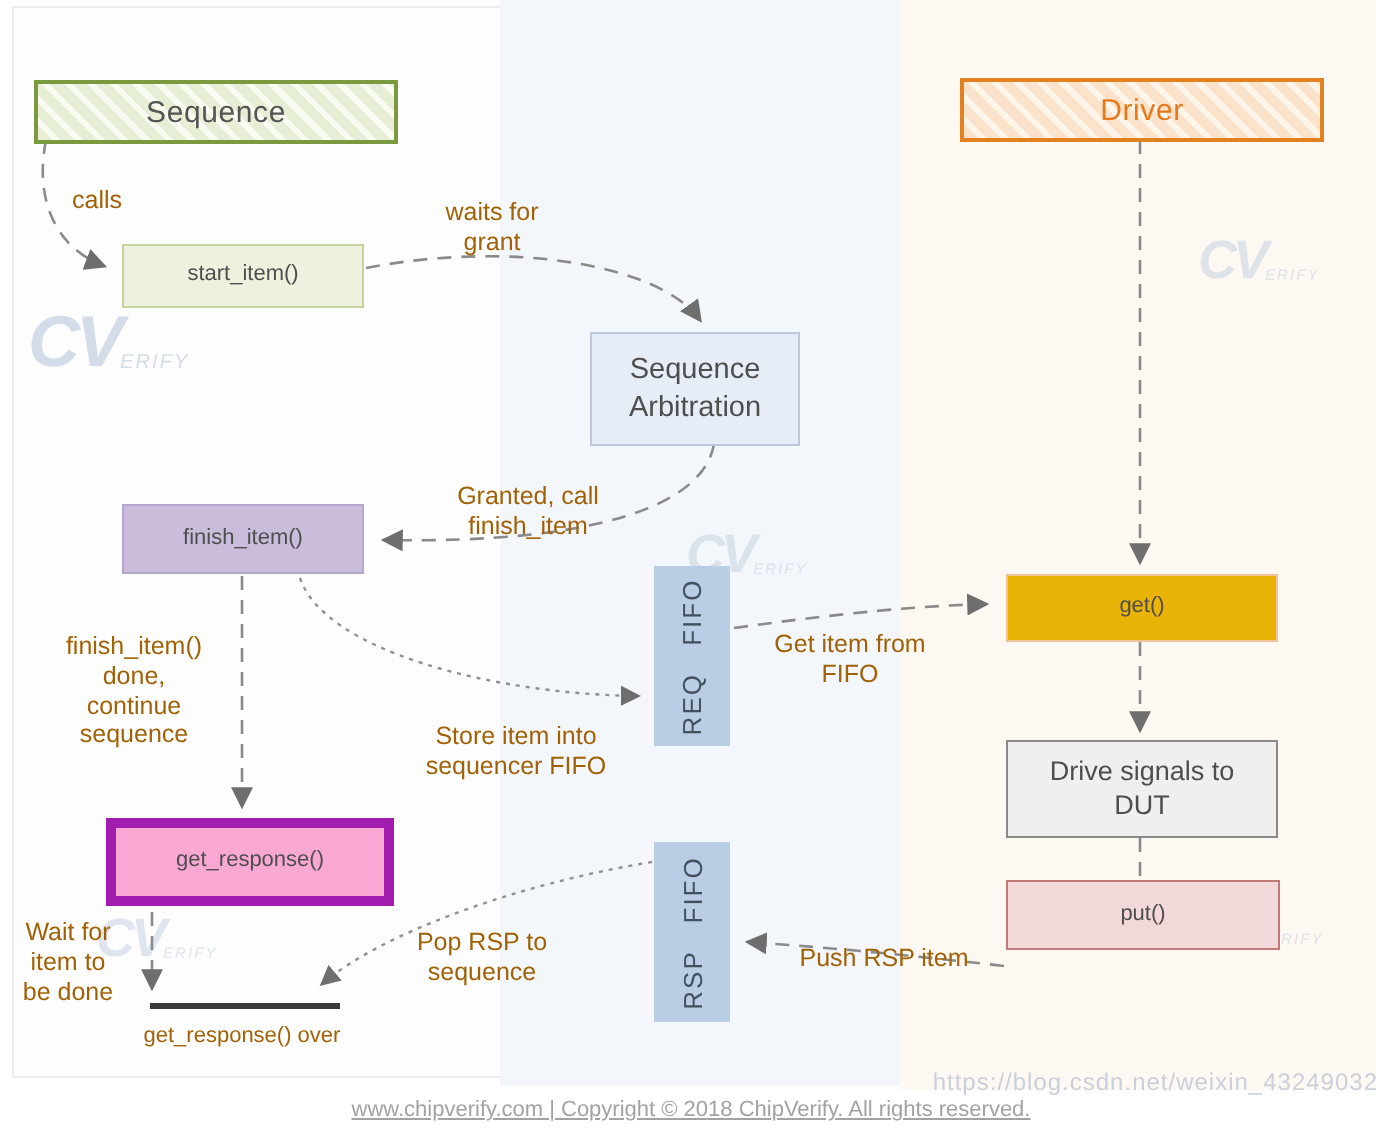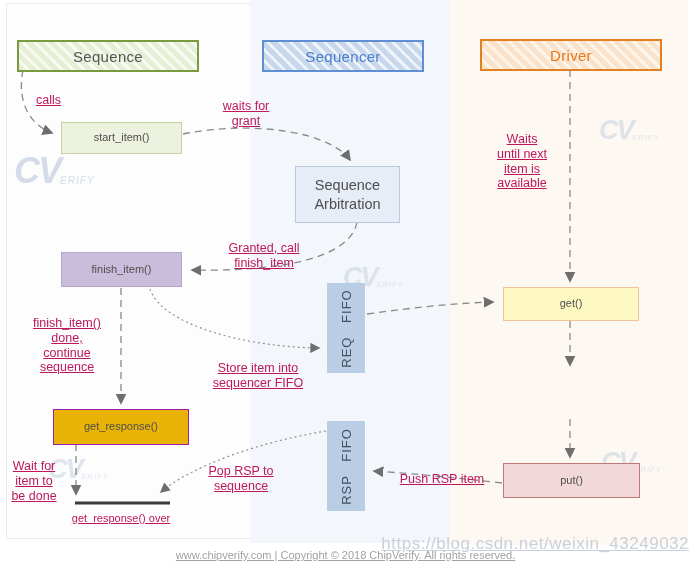--- a/index.html
+++ b/index.html
@@ -21,55 +21,55 @@
        background:repeating-linear-gradient(45deg,#c9d7ec 0 5px,#eef3fa 5px 8px);}
   .hdr-driver{left:480px;top:39px;width:178px;height:28px;color:#e8791a;
        border:2px solid #e2811f;
        background:repeating-linear-gradient(45deg,#fbe2ca 0 5px,#fdf4ea 5px 8px);}
   
   .node{position:absolute;display:flex;align-items:center;justify-content:center;
         text-align:center;font-size:11px;color:#4e4e4e;white-space:pre-line;line-height:1.25;}
   .n-start{left:61px;top:122px;width:119px;height:30px;background:#edf2df;border:1px solid #c2d3a0;}
   .n-arb{left:295px;top:166px;width:103px;height:55px;background:#e7edf6;border:1px solid #bcc8dc;font-size:14.5px;}
   .n-finish{left:61px;top:252px;width:119px;height:33px;background:#c9bddb;border:1px solid #b4a6cc;}
-  .n-getresp{left:53px;top:409px;width:134px;height:34px;background:#eab308;border:1px solid #a21caf;}
-  .n-get{left:503px;top:287px;width:134px;height:32px;background:#fef9c3;border:1px solid #efc49a;}
+  .n-getresp{left:53px;top:409px;width:134px;height:34px;background:#f9a8d4;border:5px solid #a21caf;}
+  .n-get{left:503px;top:287px;width:134px;height:32px;background:#eab308;border:1px solid #efc49a;}
   .n-drive{left:503px;top:370px;width:134px;height:47px;background:#efefef;border:1px solid #8a8a8a;font-size:13.5px;}
-  .n-put{left:503px;top:463px;width:135px;height:33px;background:#f2d8d8;border:1px solid #c07878;}
+  .n-put{left:503px;top:440px;width:135px;height:33px;background:#f2d8d8;border:1px solid #c07878;}
   .fifo{position:absolute;width:38px;height:90px;background:#b9cde5;display:flex;
         align-items:center;justify-content:center;}
   .fifo span{transform:rotate(-90deg);white-space:nowrap;font-size:13px;color:#44505e;
         word-spacing:9px;letter-spacing:1px;}
   .f-req{left:327px;top:283px;}
   .f-rsp{left:327px;top:421px;}
   
-  .lbl{position:absolute;font-size:12.5px;color:#be185d;text-align:center;
-       white-space:pre-line;line-height:1.18;text-decoration:underline;}
+  .lbl{position:absolute;font-size:12.5px;color:#a16207;text-align:center;
+       white-space:pre-line;line-height:1.18;}
   .l-calls{left:36px;top:93px;width:34px;text-align:left;}
   .l-grant{left:214px;top:99px;width:64px;}
   .l-waitsuntil{left:487px;top:132px;width:70px;}
   .l-granted{left:220px;top:241px;width:88px;}
   .l-finishdone{left:26px;top:316px;width:82px;}
   .l-store{left:206px;top:361px;width:104px;}
   .l-getitem{left:381px;top:315px;width:88px;}
   .l-poprsp{left:203px;top:464px;width:76px;}
   .l-pushrsp{left:394px;top:472px;width:96px;}
   .l-waitfor{left:6px;top:459px;width:56px;}
   .l-over{left:56px;top:512px;width:130px;font-size:11px;}
   
   .cv{position:absolute;color:#c6d2e2;font-weight:bold;font-style:italic;
       letter-spacing:-2px;opacity:.55;user-select:none;}
   .cv .sub{font-size:.28em;font-weight:normal;letter-spacing:1px;vertical-align:-0.1em;}
   .cv1{left:14px;top:150px;font-size:36px;opacity:.75;}
   .cv2{left:343px;top:262px;font-size:27px;}
   .cv3{left:599px;top:115px;font-size:27px;}
   .cv4{left:48px;top:454px;font-size:27px;}
   .cv5{left:601px;top:447px;font-size:27px;}
-  .csdn{position:absolute;right:2px;top:534px;font-size:17px;color:#c9d0db;
-        letter-spacing:.5px;user-select:none;text-decoration:underline;}
+  .csdn{position:absolute;right:2px;top:534px;font-size:12px;color:#c9d0db;
+        letter-spacing:.5px;user-select:none;}
   
   .footer{position:absolute;left:0;right:0;top:549px;text-align:center;
           font-size:11px;color:#a2a2a2;text-decoration:underline;}
   
   .arrows{position:absolute;left:0;top:0;pointer-events:none;}
 </style>
 </head>
 <body>
 
 <div class="canvas">
@@ -104,56 +104,53 @@
 
     <path d="M 150 289 C 162 325 245 347 319 348" stroke="#909090" stroke-width="1.2" fill="none" stroke-dasharray="2 3" marker-end="url(#ah)"></path>
     <path d="M 326 431 C 258 442 190 467 161 492" stroke="#909090" stroke-width="1.2" fill="none" stroke-dasharray="2 3" marker-end="url(#ah)"></path>
 
     <line x1="75" y1="503" x2="170" y2="503" stroke="#3a3a3a" stroke-width="3"></line>
   </svg>
 
   <div class="hdr hdr-sequence">
       <span>Sequence</span>
     </div>
-  <div class="hdr hdr-sequencer">
-      <span>Sequencer</span>
-    </div>
   <div class="hdr hdr-driver">
       <span>Driver</span>
     </div>
 
   <div class="node n-start">start_item()</div>
   <div class="node n-arb">Sequence
 Arbitration</div>
   <div class="node n-finish">finish_item()</div>
   <div class="node n-getresp">get_response()</div>
   <div class="node n-get">get()</div>
+  <div class="node n-drive">Drive signals to
+DUT</div>
   <div class="node n-put">put()</div>
   <div class="fifo f-req">
       <span>REQ FIFO</span>
     </div>
   <div class="fifo f-rsp">
       <span>RSP FIFO</span>
     </div>
 
   <div class="lbl l-calls">calls</div>
   <div class="lbl l-grant">waits for
 grant</div>
-  <div class="lbl l-waitsuntil">Waits
-until next
-item is
-available</div>
   <div class="lbl l-granted">Granted, call
 finish_item</div>
   <div class="lbl l-finishdone">finish_item()
 done,
 continue
 sequence</div>
   <div class="lbl l-store">Store item into
 sequencer FIFO</div>
+  <div class="lbl l-getitem">Get item from
+FIFO</div>
   <div class="lbl l-poprsp">Pop RSP to
 sequence</div>
   <div class="lbl l-pushrsp">Push RSP item</div>
   <div class="lbl l-waitfor">Wait for
 item to
 be done</div>
   <div class="lbl l-over">get_response() over</div>
 
   <div class="csdn">https://blog.csdn.net/weixin_43249032</div>
 

